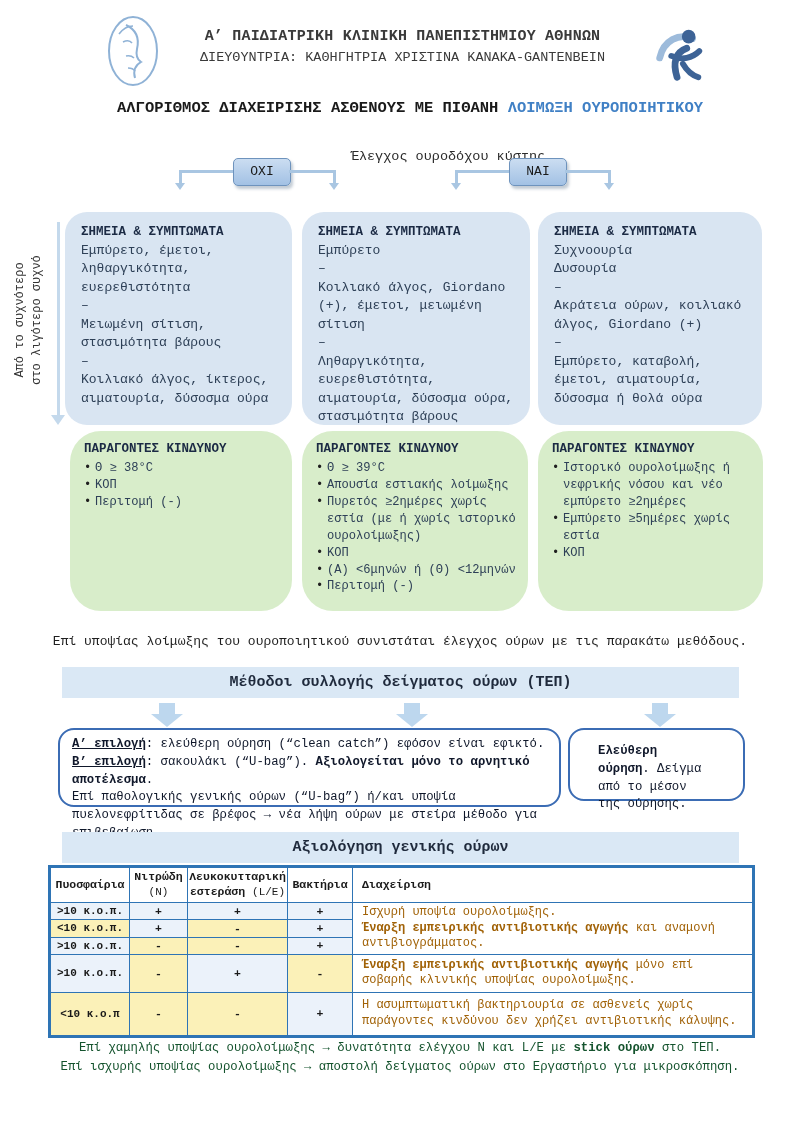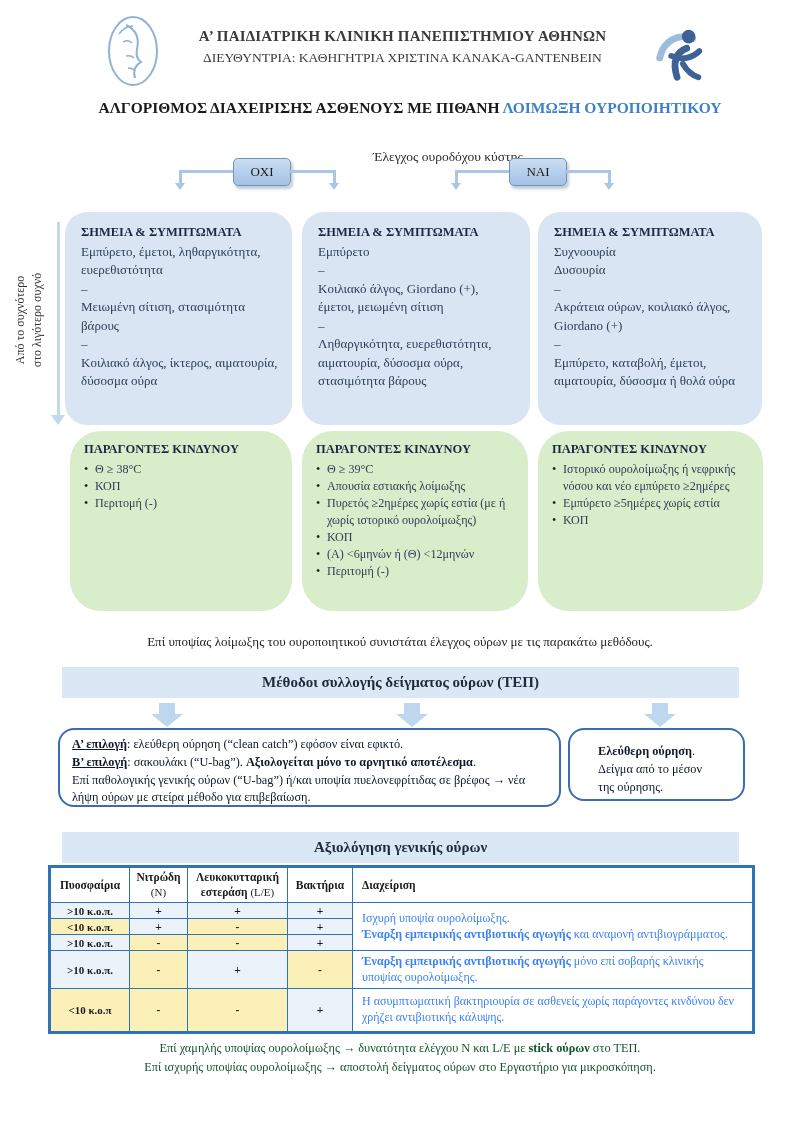--- a/index.html
+++ b/index.html
@@ -1,18 +1,18 @@
 <!DOCTYPE html>
 <html lang="el"><head>
 <meta charset="utf-8">
 <style>
   html,body{margin:0;padding:0;background:#fff;}
   .page{
     position:relative;width:800px;height:1131px;background:#ffffff;overflow:hidden;
-    font-family:Liberation Serif, serif;color:#1f1f1f;
+    font-family:Liberation Mono, monospace;color:#1f1f1f;
   }
   
   .uni-logo{position:absolute;left:106px;top:14px;width:54px;height:74px;}
   .clinic-logo{position:absolute;left:650px;top:24px;width:58px;height:62px;}
   .hdr{position:absolute;left:165px;top:28px;width:475px;text-align:center;color:#3a3a3a;}
   .hdr .l1{font-size:15px;font-weight:700;letter-spacing:.2px;}
   .hdr .l2{font-size:13.5px;margin-top:5px;}
   
   .main-title{position:absolute;left:10px;top:99px;width:800px;text-align:center;font-size:15.5px;font-weight:700;color:#1a1a1a;}
   .main-title .blue{color:#4080C5;}
@@ -58,21 +58,21 @@
   
   .utable{position:absolute;left:48px;top:865px;}
   table{border-collapse:collapse;table-layout:fixed;width:704px;border:3px solid #2E74B5;background:#fff;}
   th,td{border:1.5px solid #2E74B5;box-sizing:border-box;}
   th{background:#fff;font-size:11.5px;font-weight:700;color:#1a1a1a;text-align:center;vertical-align:middle;padding:2px 1px;height:36px;line-height:1.25;}
   th .sub{font-weight:400;font-size:11px;}
   th.h-mgmt{text-align:left;padding-left:9px;}
   td.pyo{font-size:11px;font-weight:700;text-align:center;padding:0;color:#1a1a1a;}
   td.val{font-size:11.5px;font-weight:700;text-align:center;padding:0;color:#1a1a1a;}
   .bg-pos{background:#EBF2FA;} .bg-neg{background:#FBF1B8;}
-  td.mgmt{background:#fff;font-size:12px;line-height:1.3;padding:2px 9px;vertical-align:middle;color:#3b82f6;}
+  td.mgmt{background:#fff;font-size:12px;line-height:1.3;padding:2px 9px;vertical-align:middle;color:#a16207;}
   tr.r-s td{height:16px;} tr.r-m td{height:38px;} tr.r-t td{height:44px;}
   
   .foot{position:absolute;left:0;width:800px;text-align:center;font-size:12.3px;color:#14532d;}
   .foot1{top:1041px;} .foot2{top:1060px;}
 </style>
 </head>
 <body>
 
 <div class="page">
 

